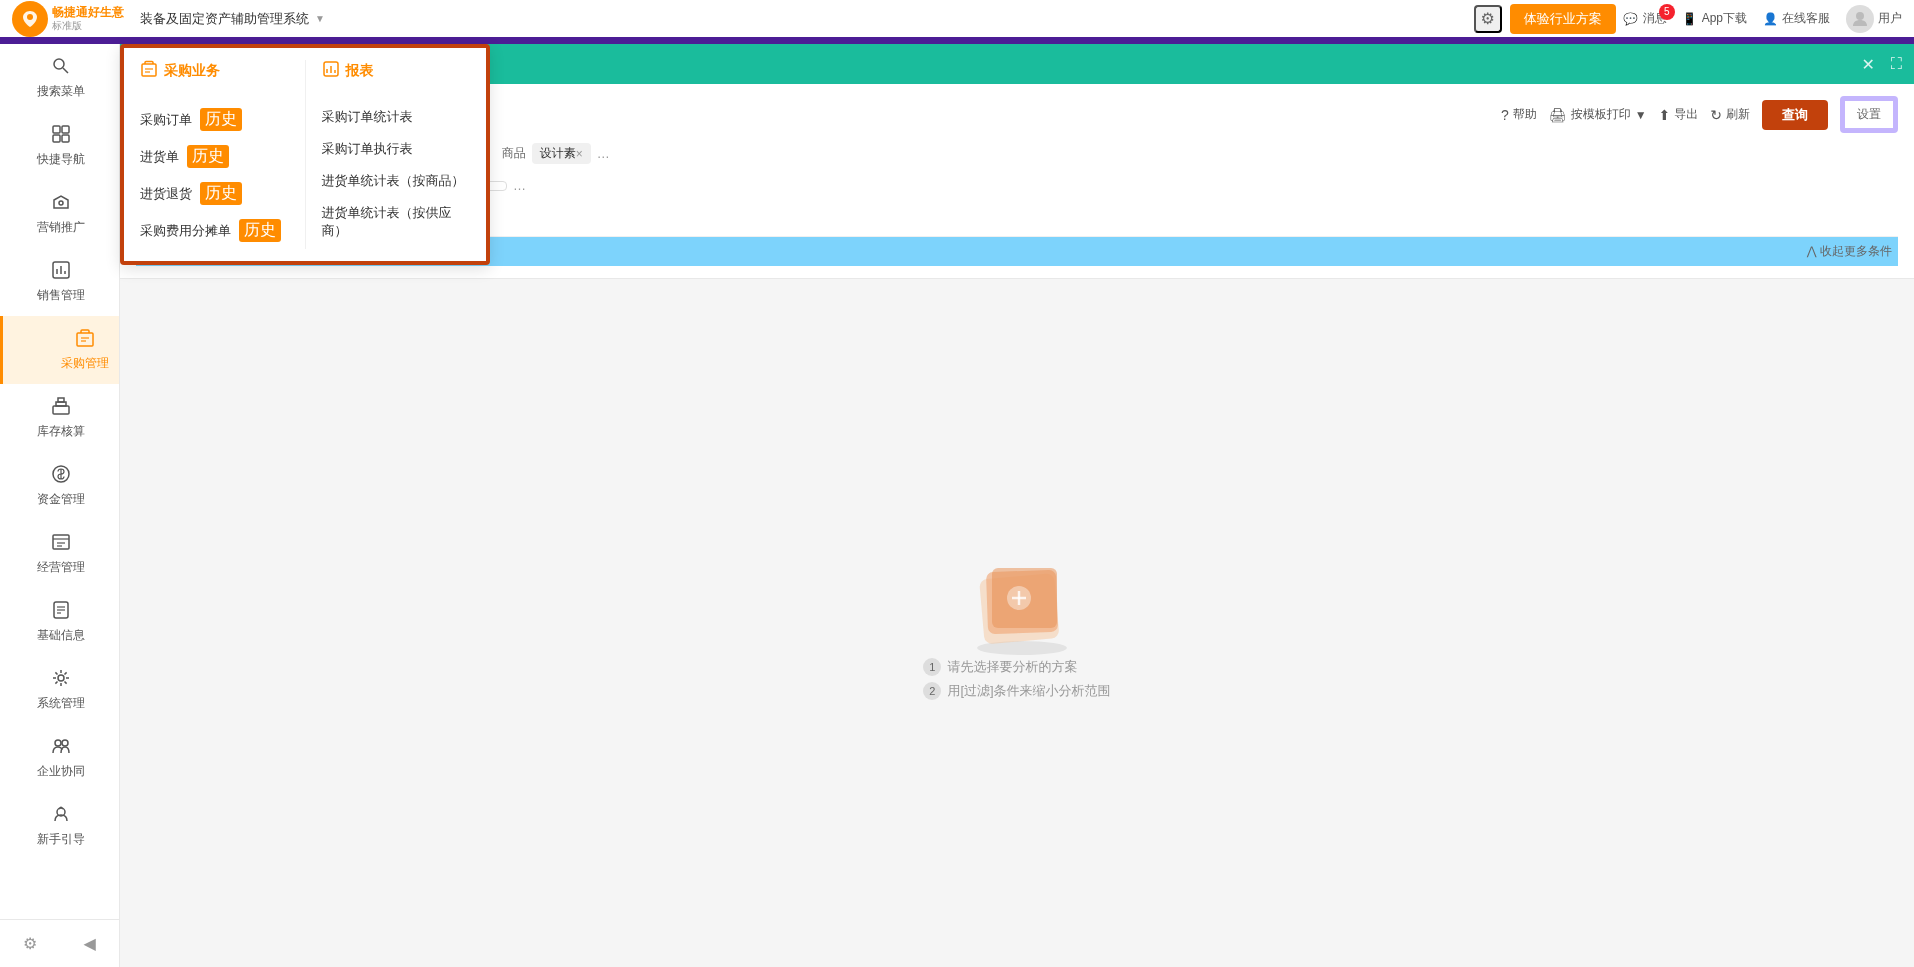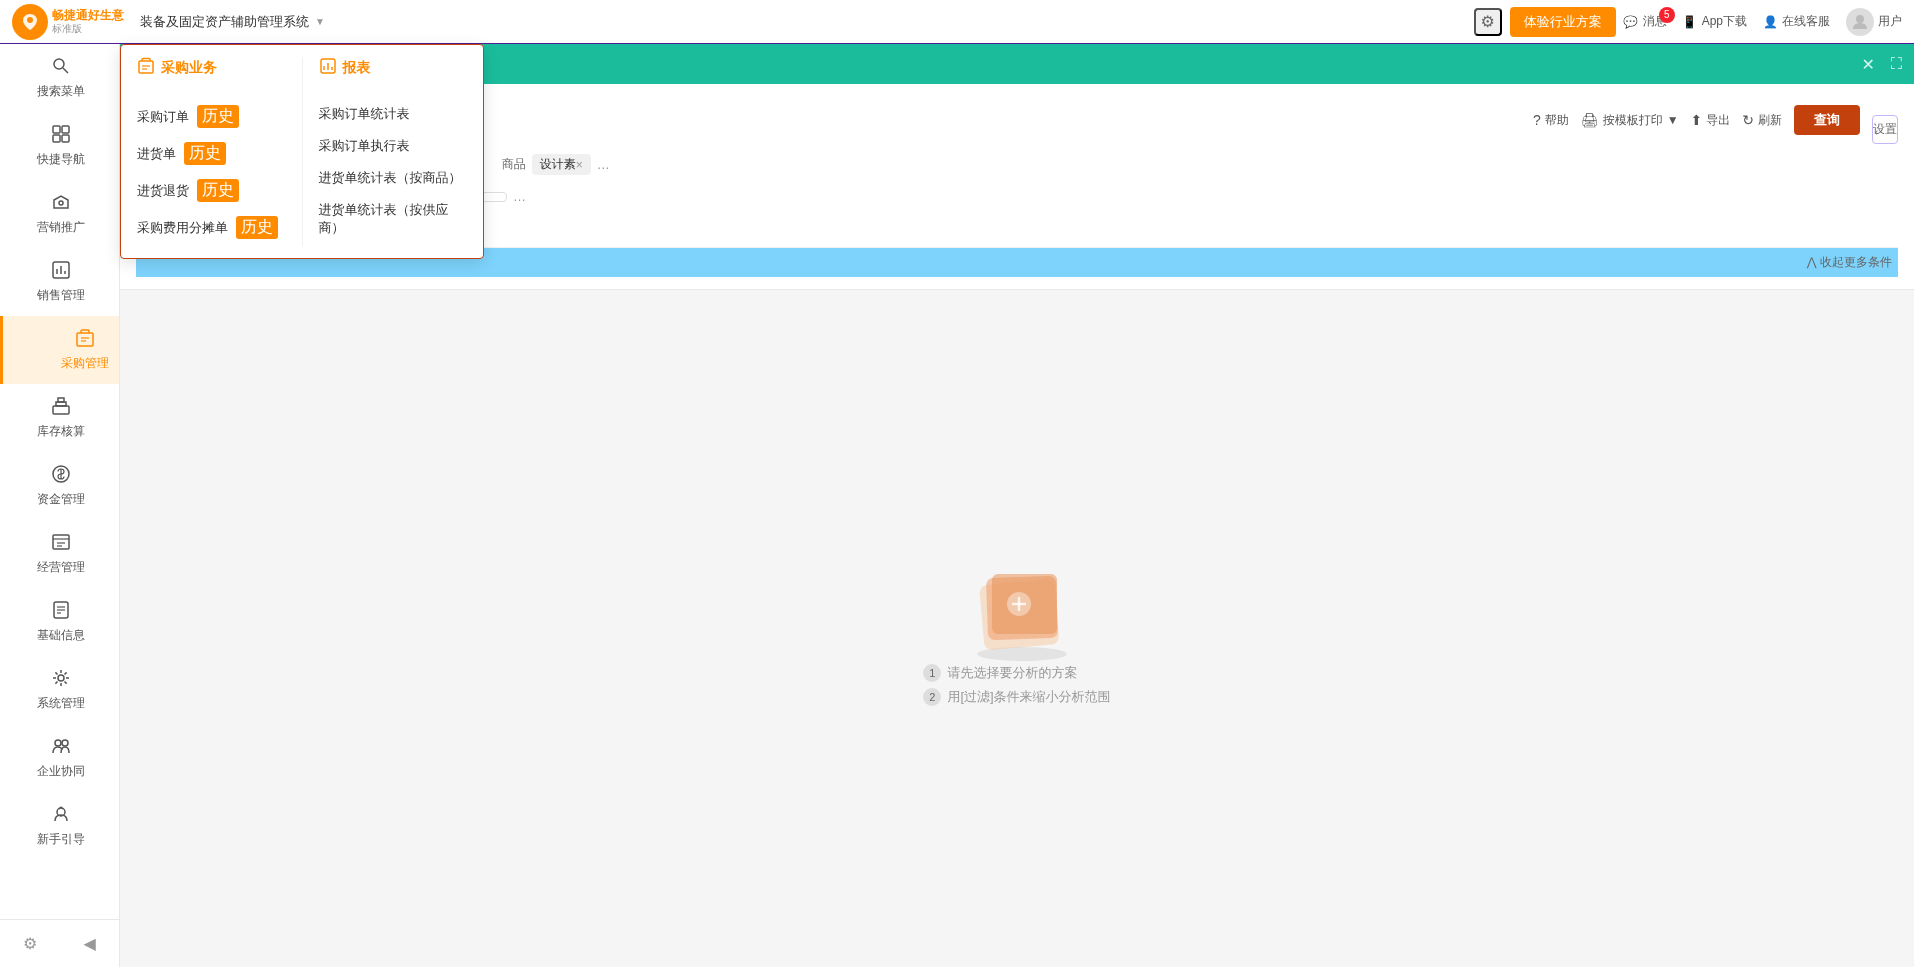--- a/index.html
+++ b/index.html
@@ -5,21 +5,21 @@
     * { box-sizing: border-box; margin: 0; padding: 0; }
     body { font-family: 'Microsoft YaHei', Arial, sans-serif; font-size: 13px; background: #f5f5f5; color: #333; display: flex; flex-direction: column; height: 100vh; overflow: hidden; }
 
     
     .top-bar {
       height: 44px;
       background: #fff;
       display: flex;
       align-items: center;
       padding: 0 12px;
-      border-bottom: 1px solid #4c1d95;
+      border-bottom: 7px solid #4c1d95;
       flex-shrink: 0;
       gap: 8px;
     }
     .logo-area {
       display: flex;
       align-items: center;
       width: 120px;
       flex-shrink: 0;
     }
     .logo-icon {
@@ -243,26 +243,25 @@
       border: none;
       padding: 6px 20px;
       border-radius: 4px;
       cursor: pointer;
       font-size: 13px;
       font-weight: bold;
     }
     .setting-btn {
       background: white;
       color: #666;
-      border: 1px solid #c4b5fd;
-      padding: 5px 0;
+      border: 5px solid #c4b5fd;
+      padding: 5px 12px;
       border-radius: 4px;
       cursor: pointer;
       font-size: 12px;
-      margin-top: 19px;
     }
     .filter-row {
       display: flex;
       align-items: center;
       gap: 16px;
       margin-bottom: 8px;
       flex-wrap: wrap;
     }
     .filter-group {
       display: flex;
@@ -337,21 +336,21 @@
       background: #ddd;
       border-radius: 50%;
       display: flex; align-items: center; justify-content: center;
       font-size: 11px; color: #666;
     }
     .dropdown-menu {
       position: absolute;
       top: 44px;
       left: 120px;
       background: #fff;
-      border: 1px solid #c2410c;
+      border: 4px solid #c2410c;
       border-radius: 4px;
       box-shadow: 0 4px 16px rgba(0,0,0,0.12);
       z-index: 200;
       padding: 12px 0;
       display: flex;
       gap: 0;
       min-width: 340px;
     }
     .dropdown-section {
       flex: 1;

